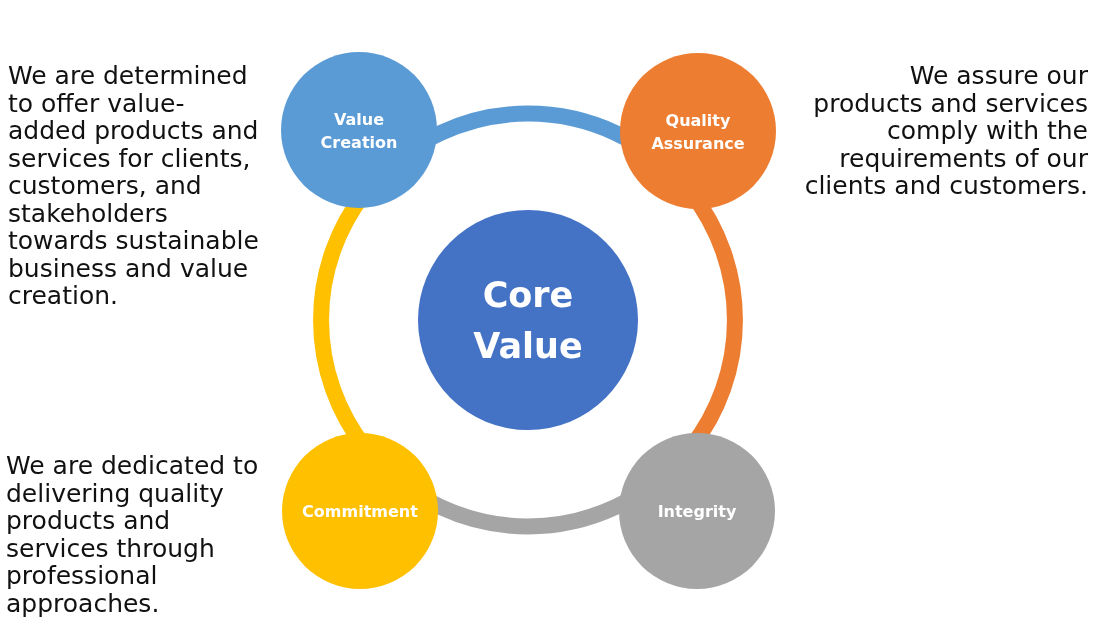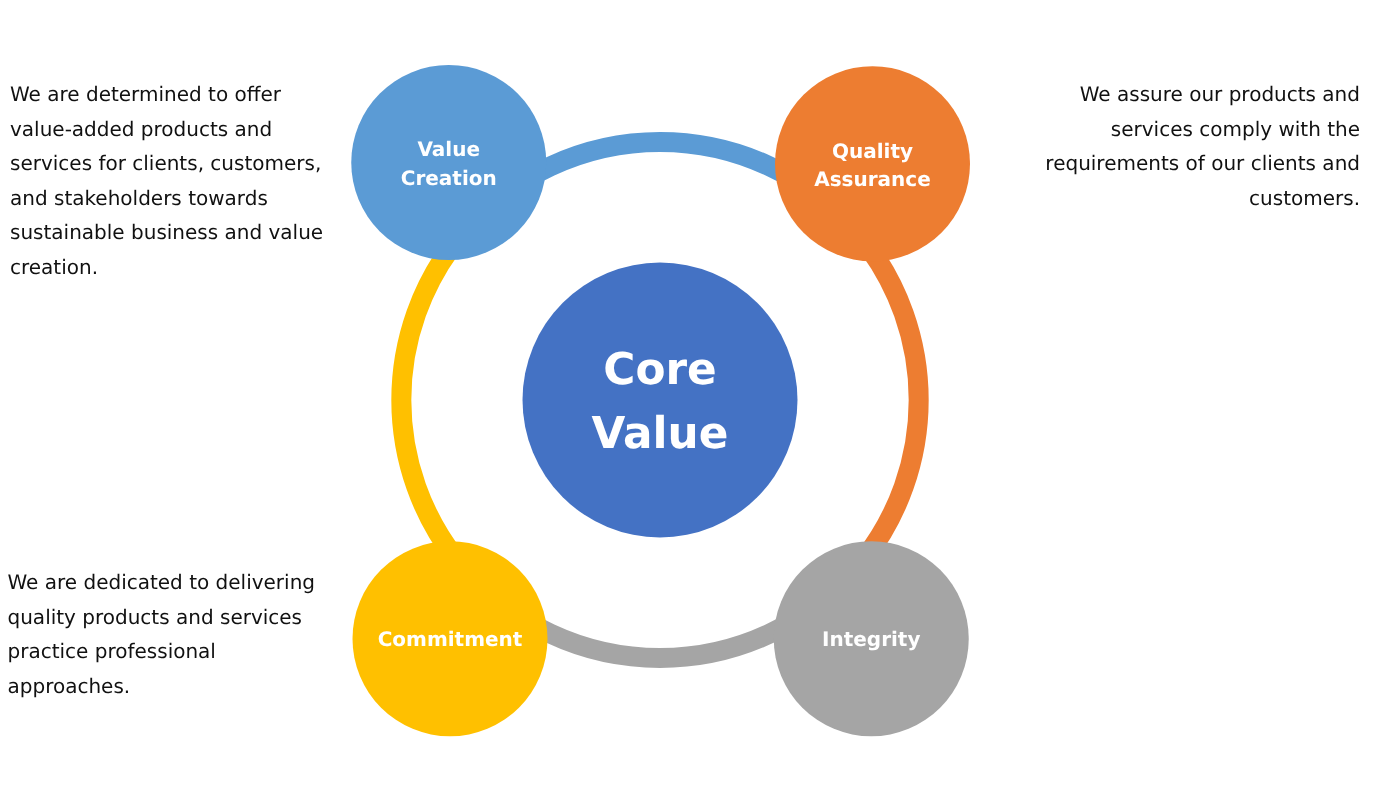--- a/index.html
+++ b/index.html
@@ -22,21 +22,21 @@
   #diagram-svg {
     position: absolute;
     left: 0;
     top: 0;
     width: 1098px;
     height: 642px;
   }
   .desc {
     position: absolute;
     font-family: "DejaVu Sans", "Liberation Sans", sans-serif;
-    font-size: 16px;
+    font-size: 25px;
     line-height: 27.5px;
     color: #111111;
     white-space: pre-line;
   }
   .desc-tl { left: 8px;  top: 62px;  width: 252px; }
   .desc-tr { left: 798px; top: 62px;  width: 290px; text-align: right; }
   .desc-bl { left: 6px;  top: 452px; width: 258px; }
   .desc-br { left: 798px; top: 434px; width: 296px; }
 
   .node-label {
@@ -98,16 +98,16 @@
       <text x="360" y="517" class="node-label">Commitment</text>
       <text x="360" y="540" class="node-label"></text>
     </g>
 
   </svg>
 
   <div class="desc desc-tl">We are determined to offer value-added products and services for clients, customers, and stakeholders towards sustainable business and value creation.</div>
 
   <div class="desc desc-tr">We assure our products and services comply with the requirements of our clients and customers.</div>
 
-  <div class="desc desc-bl">We are dedicated to delivering quality products and services practice professional approaches.</div>
+  <div class="desc desc-bl">We are dedicated to delivering quality products and services through professional approaches.</div>
 
 
 </div>
 
 </body></html>

